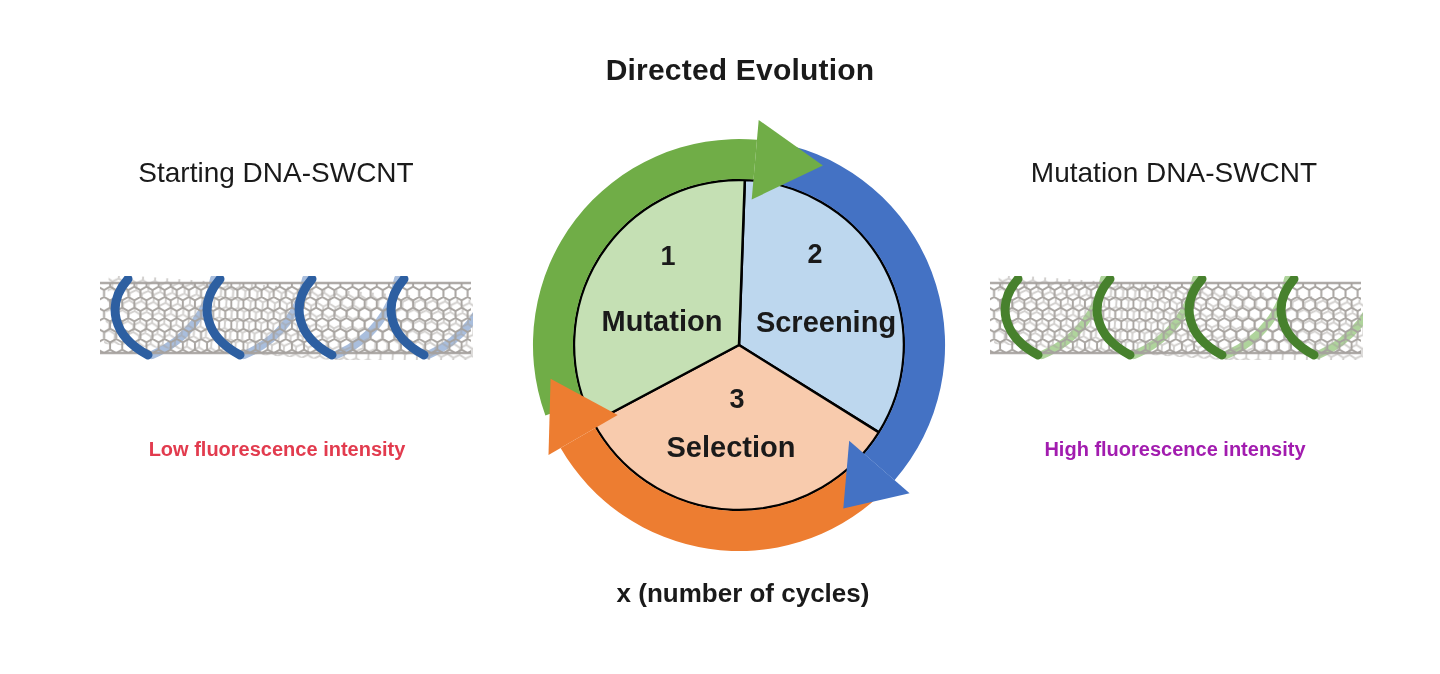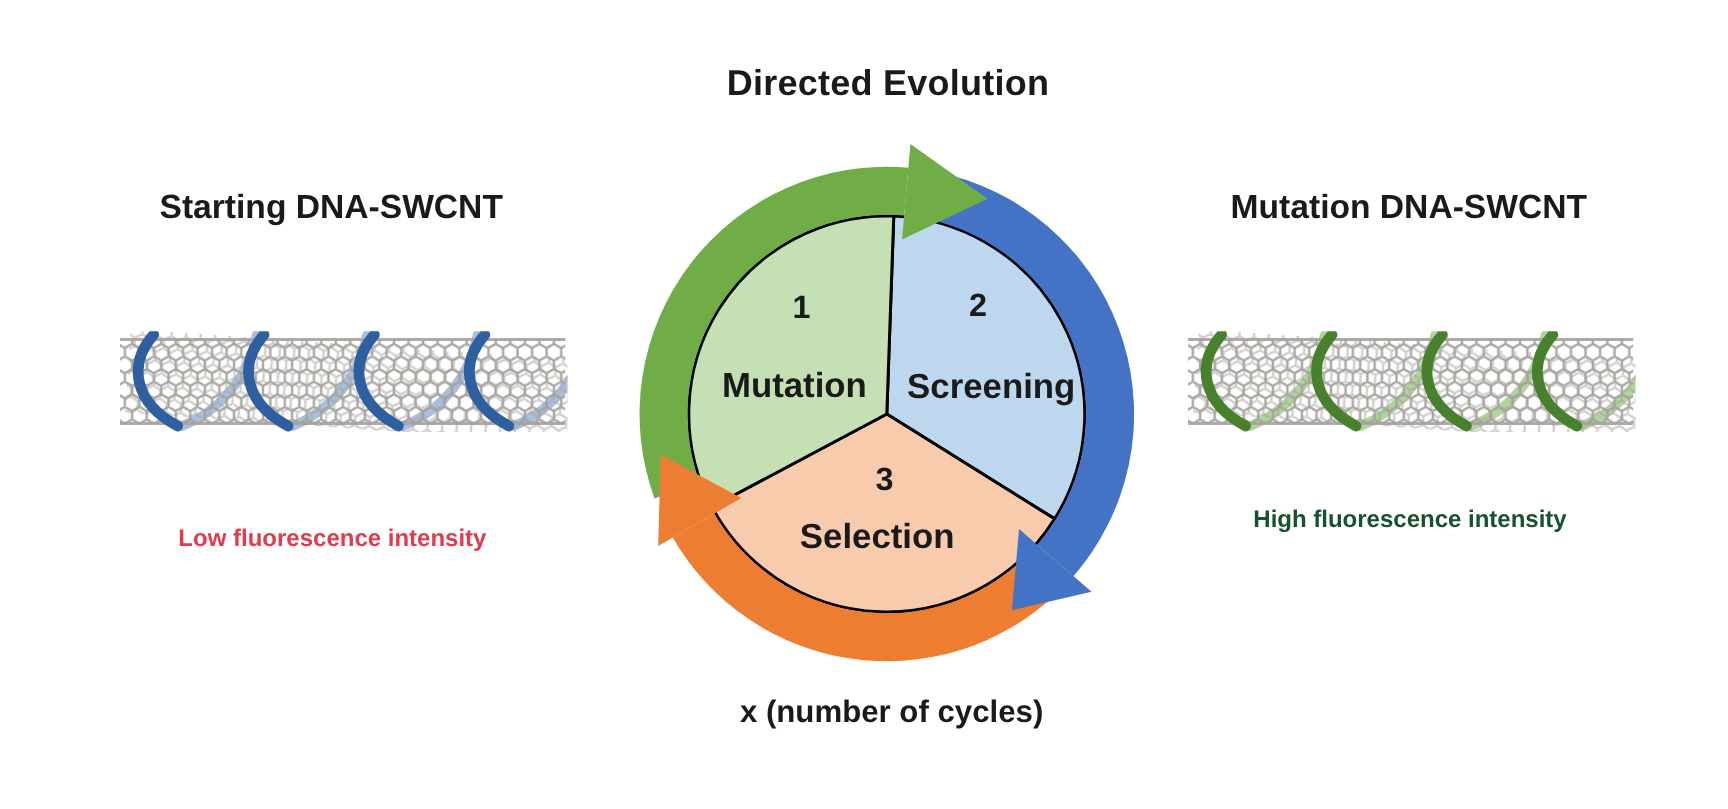--- a/index.html
+++ b/index.html
@@ -4,21 +4,21 @@
 <style>
   html,body{margin:0;padding:0}
   body{
     width:1440px;height:674px;position:relative;overflow:hidden;
     background:#ffffff;color:#1a1a1a;
     font-family:"Liberation Sans",sans-serif;
   }
   .abs{position:absolute}
   .ctr{transform:translateX(-50%);white-space:nowrap;}
   .h1{font-size:30px;font-weight:bold;letter-spacing:.2px}
-  .h2{font-size:28px;font-weight:bold}
+  .h2{font-size:28px;font-weight:normal}
   .caption{font-size:20px;font-weight:bold}
   .footer-text{font-size:26px;font-weight:bold}
   svg text{font-family:"Liberation Sans",sans-serif;font-weight:bold;fill:#1a1a1a;text-anchor:middle}
 </style>
 </head>
 <body style="background: rgb(255, 255, 255);">
 
 <div class="abs ctr h1" style="left:740px;top:53px">Directed Evolution</div>
 
 <div class="abs ctr h2" style="left:276px;top:157px">Starting DNA-SWCNT</div>
@@ -95,13 +95,13 @@
   <rect x="2" y="7" width="371" height="70" fill="url(#hexR)" opacity="0.5" transform="translate(6,4) rotate(4 187 42)"></rect>
   <path d="M2,7 H373 M2,77 H373" fill="none" stroke-width="2.5" opacity="0.9" stroke="#A5A19D"></path>
   <g fill="none" stroke-width="9" stroke-linecap="round">
     <path d="M30,3 C8,28 14,60 50,79" stroke="#47812D"></path>
     <path d="M122,3 C100,28 106,60 142,79" stroke="#47812D"></path>
     <path d="M214,3 C192,28 198,60 234,79" stroke="#47812D"></path>
     <path d="M306,3 C284,28 290,60 326,79" stroke="#47812D"></path>
   </g>
 </svg>
 
-<div class="abs ctr caption" style="left: 1175px; top: 422px; color: #14532d;">High fluorescence intensity</div>
+<div class="abs ctr caption" style="left: 1175px; top: 438px; color: #a21caf;">High fluorescence intensity</div>
 
 </body></html>

